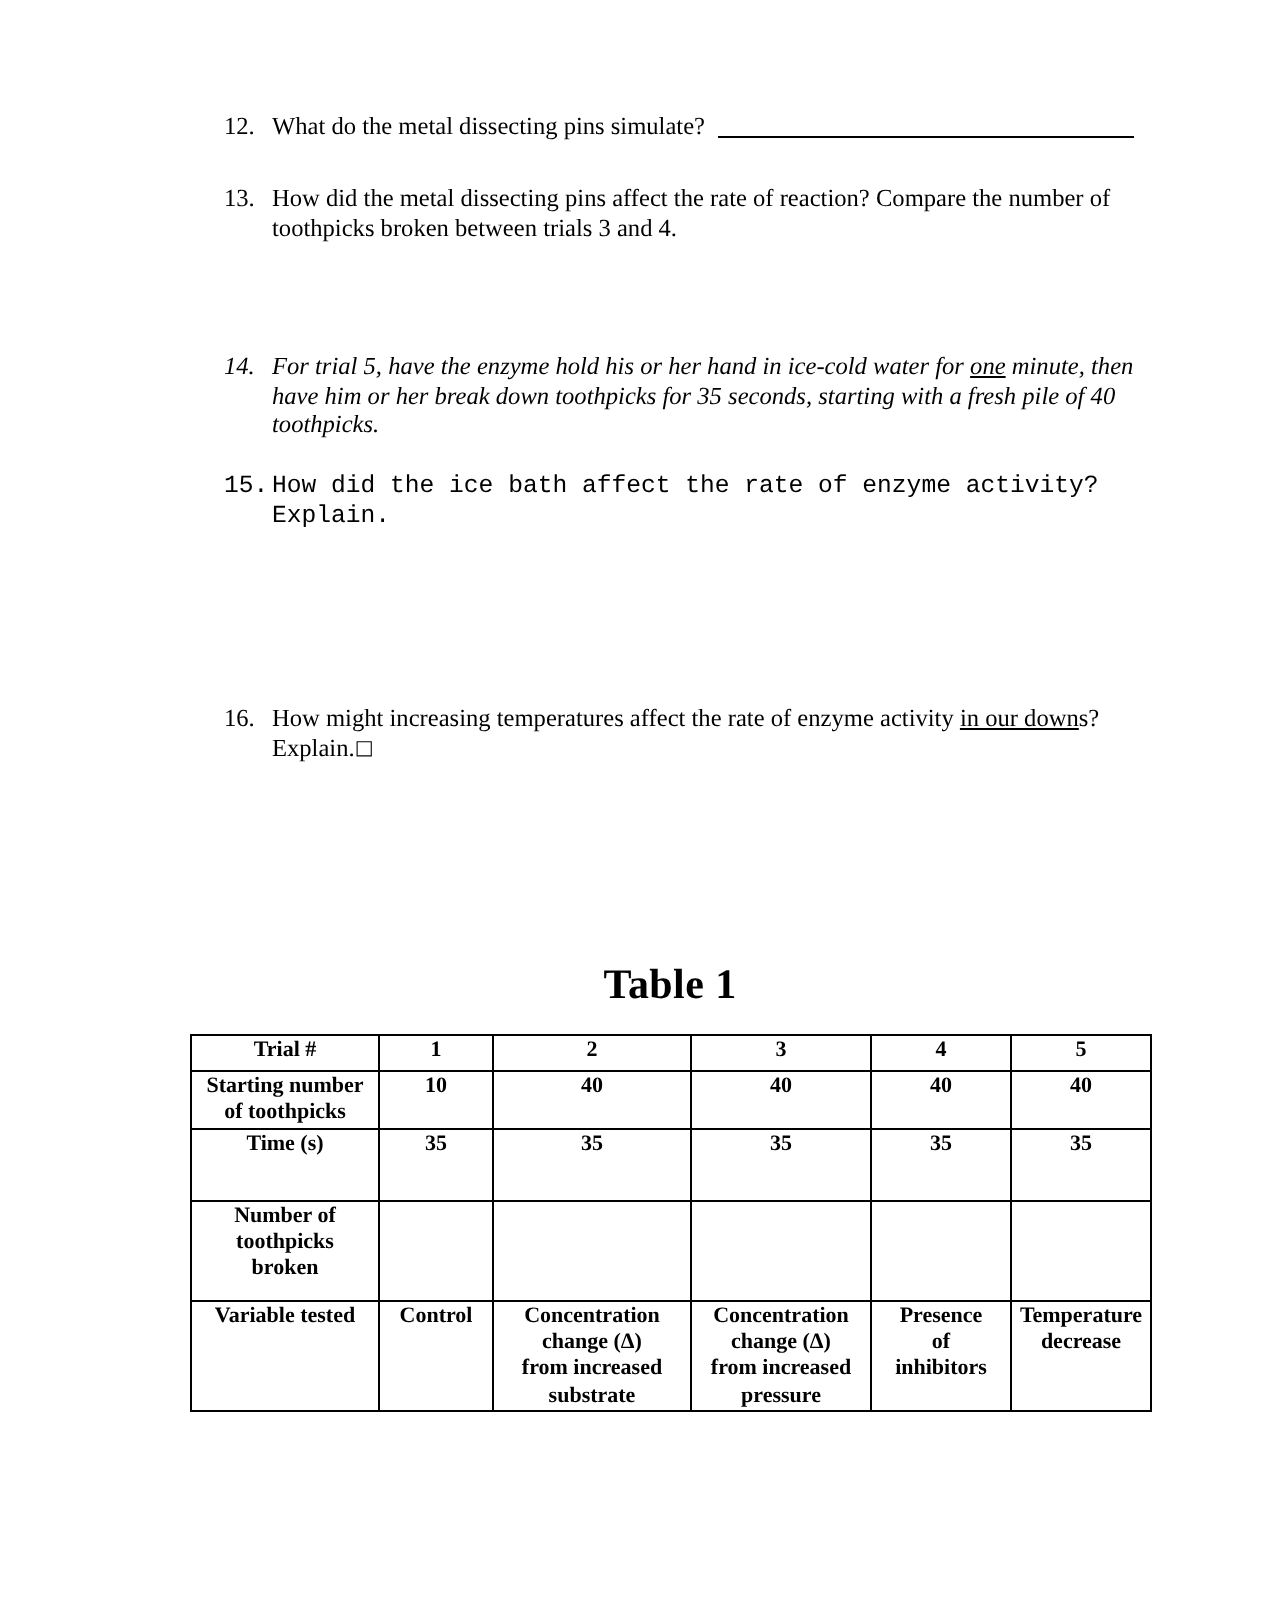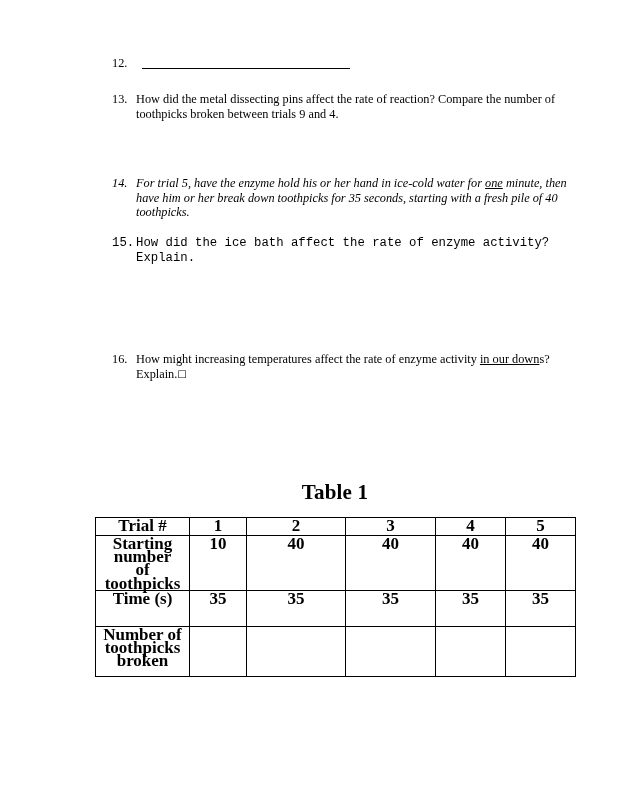--- a/index.html
+++ b/index.html
@@ -96,21 +96,21 @@
     letter-spacing: 0.2px;
   }
 
   table.data-table {
     position: absolute;
     left: 95px;
     top: 517px;
     width: 480px;
     border-collapse: collapse;
     table-layout: fixed;
-    font-size: 17px;
+    font-size: 11px;
     line-height: 13.2px;
   }
 
   table.data-table td,
   table.data-table th {
     border: 1px solid #000000;
     text-align: center;
     vertical-align: top;
     padding: 1px 2px 0 2px;
     font-weight: bold;
@@ -138,26 +138,26 @@
 </style>
 </head>
 <body>
 
 <div class="page">
 
   <div class="questions">
 
     <div class="q-item q12">
       <span class="q-num">12.</span>
-      <span class="q-text"><span class="answer-rule"></span></span>
+      <span class="q-text"><span>What do the metal dissecting pins simulate?</span><span class="answer-rule"></span></span>
     </div>
 
     <div class="q-item q13">
       <span class="q-num">13.</span>
-      <span class="q-text">How did the metal dissecting pins affect the rate of reaction? Compare the number of toothpicks broken between trials 9 and 4.</span>
+      <span class="q-text">How did the metal dissecting pins affect the rate of reaction? Compare the number of toothpicks broken between trials 3 and 4.</span>
     </div>
 
     <div class="q-item q14">
       <span class="q-num">14.</span>
       <span class="q-text"><span>For trial 5, have the enzyme hold his or her hand in ice-cold water for </span><span class="u">one</span><span> minute, then have him or her break down toothpicks for 35 seconds, starting with a fresh pile of 40 toothpicks.</span></span>
     </div>
 
     <div class="q-item q15">
       <span class="q-num">15.</span>
       <span class="q-text">How did the ice bath affect the rate of enzyme activity? Explain.</span>
@@ -212,16 +212,33 @@
       <tr class="row-broken">
         <td class="cell-multiline">Number of
 toothpicks
 broken</td>
         <td></td>
         <td></td>
         <td></td>
         <td></td>
         <td></td>
       </tr>
+      <tr class="row-var">
+        <td class="cell-multiline">Variable tested</td>
+        <td class="cell-multiline">Control</td>
+        <td class="cell-multiline">Concentration
+change (Δ)
+from increased
+substrate</td>
+        <td class="cell-multiline">Concentration
+change (Δ)
+from increased
+pressure</td>
+        <td class="cell-multiline">Presence
+of
+inhibitors</td>
+        <td class="cell-multiline">Temperature
+decrease</td>
+      </tr>
     </tbody>
   </table>
 
 </div>
 
 </body></html>

